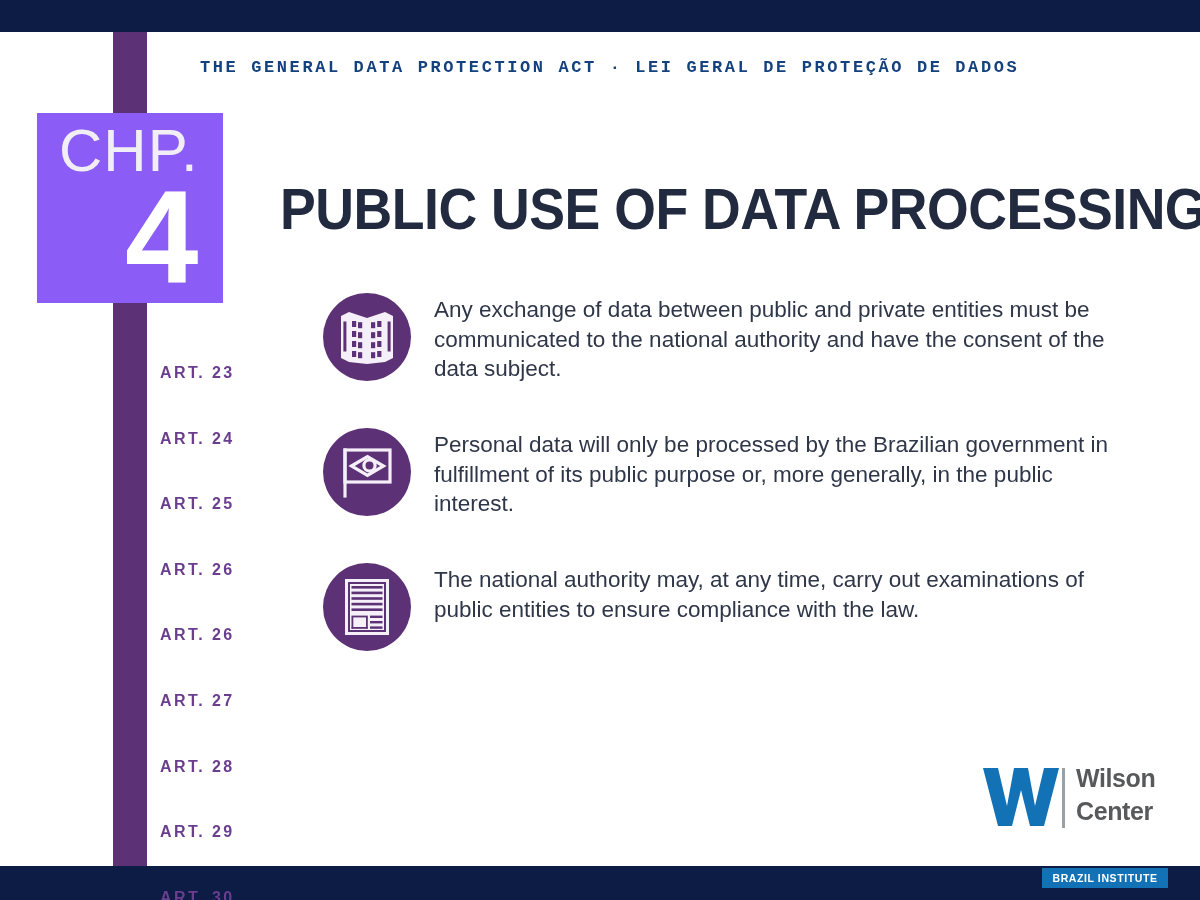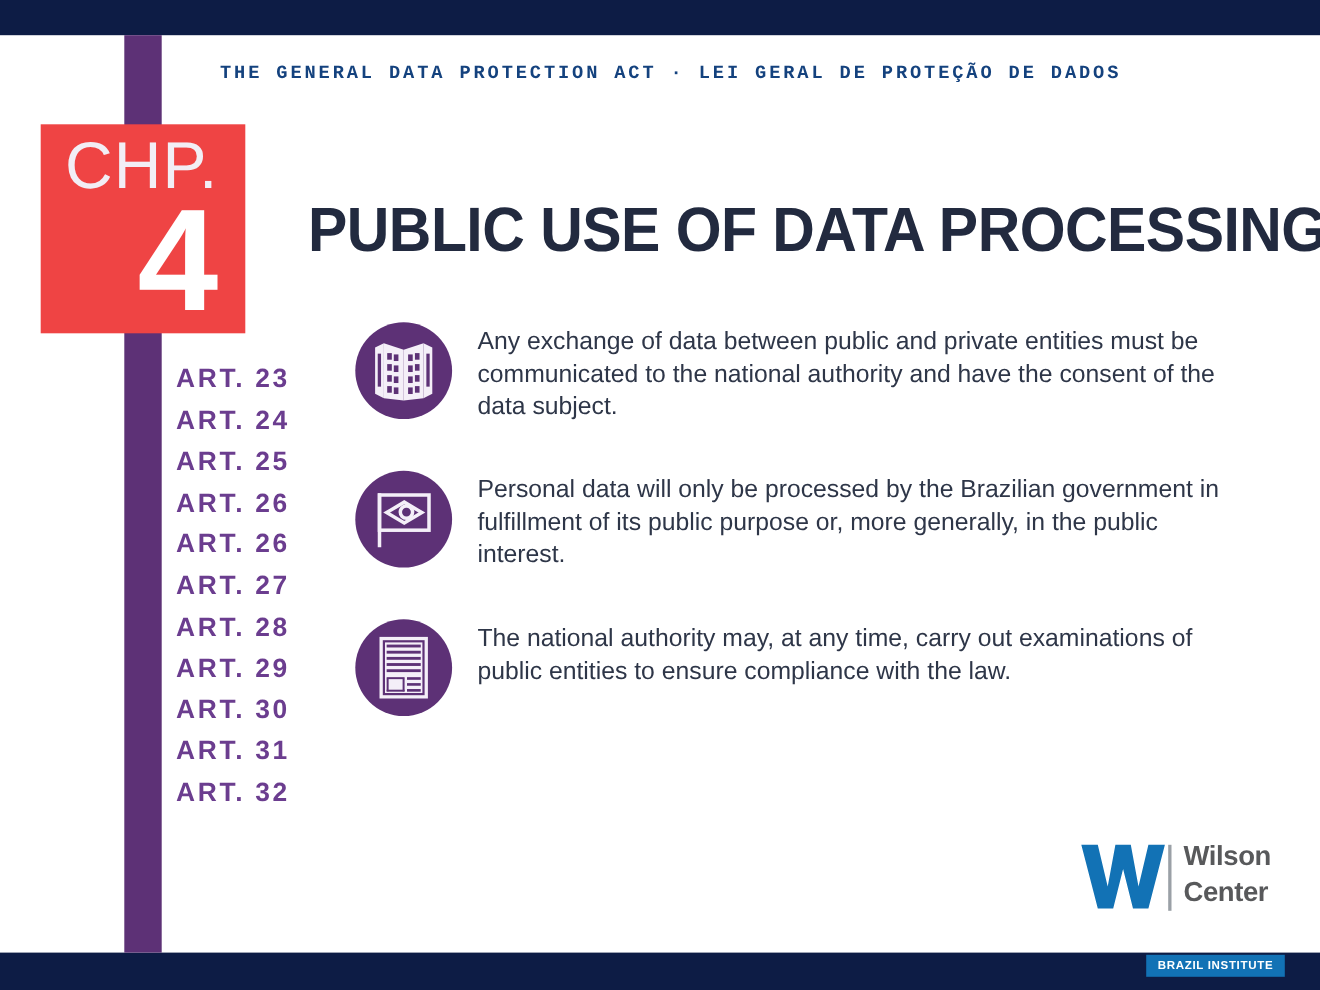--- a/index.html
+++ b/index.html
@@ -39,21 +39,21 @@
     background: #5d3176;
   }
 
   
   .chapter-badge {
     position: absolute;
     left: 37px;
     top: 113px;
     width: 186px;
     height: 190px;
-    background: #ef4444;
+    background: #8b5cf6;
     color: #ffffff;
   }
   .chapter-word {
     position: absolute;
     left: 22px;
     top: 8px;
     font-size: 60px;
     font-weight: 300;
     letter-spacing: 1px;
     line-height: 1;
@@ -97,26 +97,27 @@
   }
 
   
   .articles {
     position: absolute;
     left: 160px;
     top: 326px;
     width: 150px;
   }
   .article-item {
-    font-size: 24px;
+    font-size: 16px;
     font-weight: 700;
     letter-spacing: 2.4px;
     color: #6b3d8f;
     line-height: 37.6px;
     white-space: nowrap;
+    margin-top: 28px;
   }
 
   
   .bullets {
     position: absolute;
     left: 323px;
     top: 293px;
     width: 790px;
   }
   .bullet-row {

